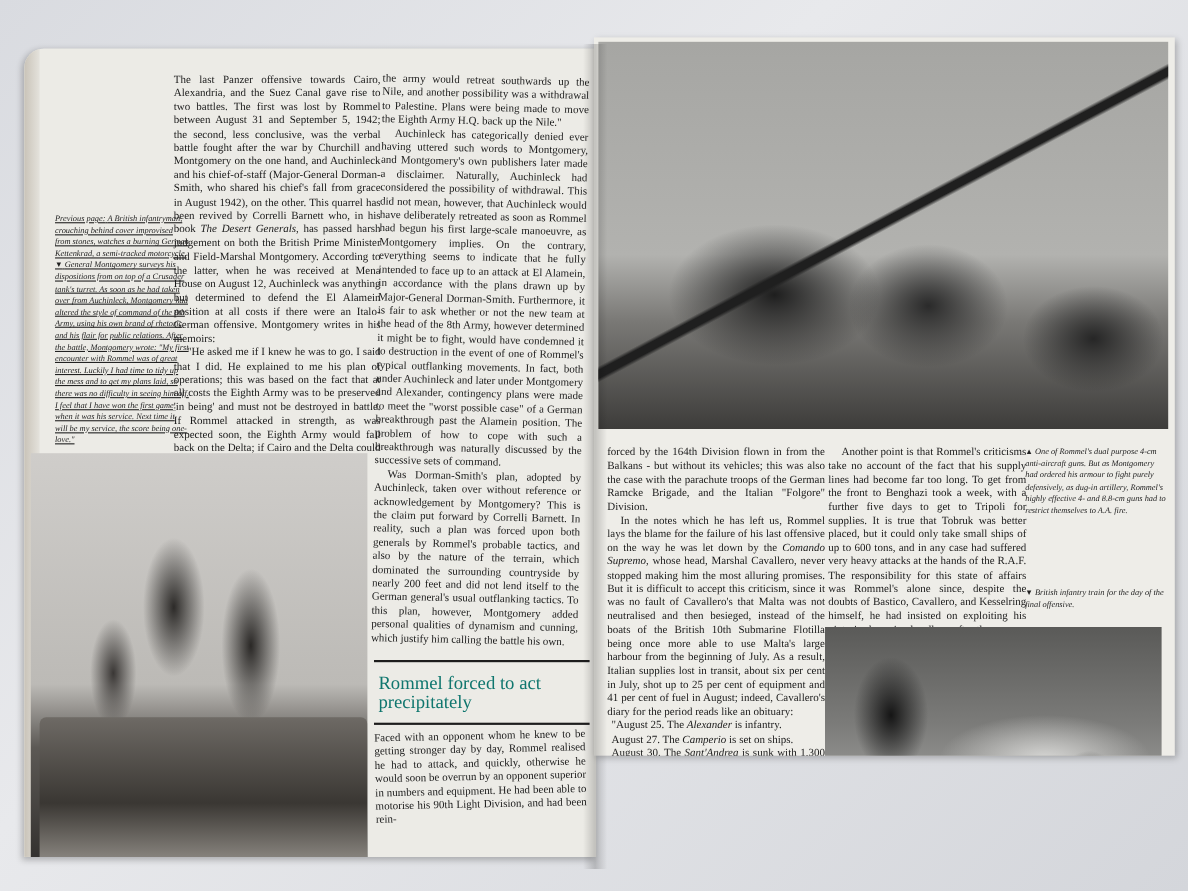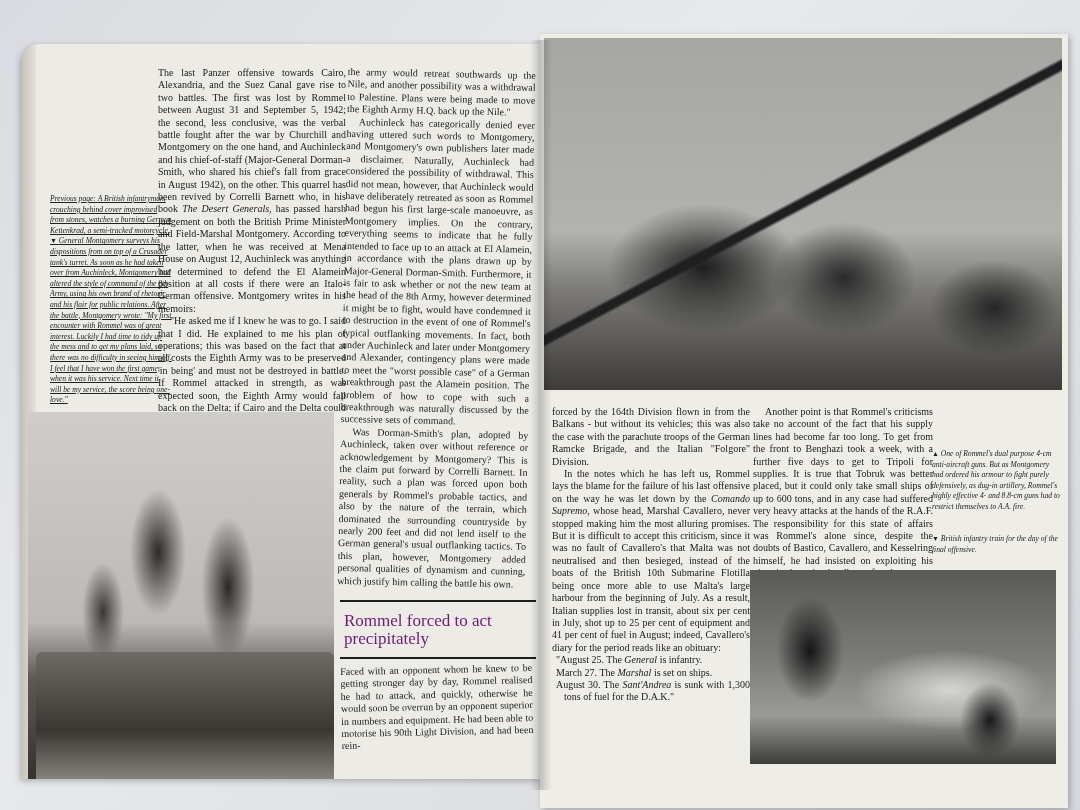--- a/index.html
+++ b/index.html
@@ -4,21 +4,21 @@
 <style>
   html,body{margin:0;padding:0;}
   body{width:1080px;height:810px;overflow:hidden;position:relative;
     background:linear-gradient(135deg,#d9dbe0 0%,#e8e9ec 40%,#d4d6db 100%);
     font-family:"Liberation Serif","DejaVu Serif",serif;color:#1d1d1d;}
   .spread{position:absolute;left:18px;top:30px;width:1050px;height:752px;}
   .page-left{position:absolute;left:4px;top:14px;width:520px;height:735px;
     background:#ecebe6;border-radius:18px 0 0 0;box-shadow:-2px 2px 6px rgba(0,0,0,.25);overflow:hidden;}
   .page-left::before{content:"";position:absolute;left:0;top:0;bottom:0;width:14px;
     background:linear-gradient(90deg,#c9c3b8,#e4e2dc);}
-  .page-right{position:absolute;left:522px;top:4px;width:528px;height:774px;
+  .page-right{position:absolute;left:522px;top:4px;width:528px;height:653px;
     background:#eeede8;box-shadow:2px 2px 6px rgba(0,0,0,.25);overflow:hidden;}
   .gutter{position:absolute;left:512px;top:10px;width:22px;height:750px;
     background:linear-gradient(90deg,rgba(0,0,0,0),rgba(0,0,0,.18),rgba(0,0,0,0));z-index:5;}
 
   .caption{font-style:italic;font-size:7.6px;line-height:10.6px;color:#222;}
   .caption .tri{font-style:normal;font-size:7px;}
   .body-col{font-size:10px;line-height:12.4px;text-align:justify;color:#1a1a1a;}
   .body-col p{margin:0;}
   .body-col p.ind{text-indent:12px;}
   .body-col .q{padding-left:12px;text-indent:-8px;}
@@ -33,34 +33,34 @@
       radial-gradient(ellipse 40px 90px at 130px 140px,#2c2a28 0%,rgba(0,0,0,0) 70%),
       radial-gradient(ellipse 38px 100px at 200px 175px,#2a2826 0%,rgba(0,0,0,0) 70%),
       radial-gradient(ellipse 30px 70px at 75px 200px,#3a3735 0%,rgba(0,0,0,0) 70%),
       linear-gradient(180deg,#cfcdca 0%,#bcbab6 55%,#5c5955 70%,#2e2c2a 100%);}
   #photo-tank .tank-body{position:absolute;left:8px;top:240px;width:298px;height:130px;
     background:linear-gradient(180deg,#6e6a65,#3a3733 60%,#8a8680);border-radius:6px 6px 0 0;}
 
   #heading-box{position:absolute;left:318px;top:556px;width:196px;}
   .rule{border:0;border-top:2px solid #1d1d1d;margin:0;}
   #heading{font-family:"Liberation Serif","DejaVu Serif",serif;font-size:17px;line-height:18px;
-    padding:10px 0 9px 4px;color:#701a75;}
+    padding:10px 0 9px 4px;color:#0f766e;}
   #col3{position:absolute;left:318px;top:622px;width:192px;transform:rotate(-1.2deg);transform-origin:left top;}
 
   #photo-gun{left:4px;top:4px;width:518px;height:352px;
     background:
       linear-gradient(152deg,rgba(0,0,0,0) 47%,#1f1f1f 47.6%,#1f1f1f 48.8%,rgba(0,0,0,0) 49.4%),
       radial-gradient(ellipse 120px 80px at 160px 230px,#1e1e1e 0%,rgba(0,0,0,0) 80%),
       radial-gradient(ellipse 90px 70px at 300px 240px,#2a2a2a 0%,rgba(0,0,0,0) 80%),
       radial-gradient(ellipse 80px 60px at 450px 270px,#262626 0%,rgba(0,0,0,0) 80%),
       linear-gradient(180deg,#a6a6a3 0%,#b2b2af 55%,#7a7976 72%,#3d3c3a 100%);}
 
   #col4{position:absolute;left:12px;top:372px;width:198px;}
   #col5{position:absolute;left:213px;top:372px;width:180px;}
-  #cap-right-top{position:absolute;left:392px;top:372px;width:130px;margin-top:43px;}
+  #cap-right-top{position:absolute;left:392px;top:372px;width:130px;}
   #cap-right-bottom{position:absolute;left:392px;top:500px;width:130px;}
 
   #photo-infantry{left:210px;top:536px;width:306px;height:194px;
     background:
       radial-gradient(ellipse 45px 70px at 60px 80px,#151515 0%,rgba(0,0,0,0) 75%),
       radial-gradient(ellipse 40px 50px at 240px 150px,#181818 0%,rgba(0,0,0,0) 75%),
       radial-gradient(ellipse 120px 50px at 200px 120px,#d6d6d4 0%,rgba(0,0,0,0) 80%),
       linear-gradient(180deg,#5a5a58 0%,#7b7b79 45%,#9a9a98 75%,#3c3c3a 100%);}
   .sr{position:absolute;width:1px;height:1px;overflow:hidden;clip:rect(0 0 0 0);}
 </style>
@@ -107,22 +107,22 @@
   <div class="gutter"></div>
 
   <div class="page-right">
     <div id="photo-gun" class="photo">
       <span class="sr">German crew operating a dual purpose anti-aircraft gun</span>
     </div>
 
     <div id="col4" class="body-col">
       <p>forced by the 164th Division flown in from the Balkans - but without its vehicles; this was also the case with the parachute troops of the German Ramcke Brigade, and the Italian "Folgore" Division.</p>
       <p class="ind"><span>In the notes which he has left us, Rommel lays the blame for the failure of his last offensive on the way he was let down by the </span><i>Comando Supremo</i><span>, whose head, Marshal Cavallero, never stopped making him the most alluring promises. But it is difficult to accept this criticism, since it was no fault of Cavallero's that Malta was not neutralised and then besieged, instead of the boats of the British 10th Submarine Flotilla being once more able to use Malta's large harbour from the beginning of July. As a result, Italian supplies lost in transit, about six per cent in July, shot up to 25 per cent of equipment and 41 per cent of fuel in August; indeed, Cavallero's diary for the period reads like an obituary:</span></p>
-      <p class="q"><span>"August 25. The </span><i>General</i><span> is infantry.</span></p>
-      <p class="q"><span>March 27. The </span><i>Marshal</i><span> is set on ships.</span></p>
+      <p class="q"><span>"August 25. The </span><i>Alexander</i><span> is infantry.</span></p>
+      <p class="q"><span>August 27. The </span><i>Camperio</i><span> is set on ships.</span></p>
       <p class="q"><span>August 30. The </span><i>Sant'Andrea</i><span> is sunk with 1,300 tons of fuel for the D.A.K."</span></p>
     </div>
 
     <div id="col5" class="body-col">
       <p class="ind">Another point is that Rommel's criticisms take no account of the fact that his supply lines had become far too long. To get from the front to Benghazi took a week, with a further five days to get to Tripoli for supplies. It is true that Tobruk was better placed, but it could only take small ships of up to 600 tons, and in any case had suffered very heavy attacks at the hands of the R.A.F. The responsibility for this state of affairs was Rommel's alone since, despite the doubts of Bastico, Cavallero, and Kesselring himself, he had insisted on exploiting his victories by going headlong after the enemy.</p>
     </div>
 
     <div id="cap-right-top" class="caption">
       <span class="tri">▲</span>
       <span>One of Rommel's dual purpose 4-cm anti-aircraft guns. But as Montgomery had ordered his armour to fight purely defensively, as dug-in artillery, Rommel's highly effective 4- and 8.8-cm guns had to restrict themselves to A.A. fire.</span>

